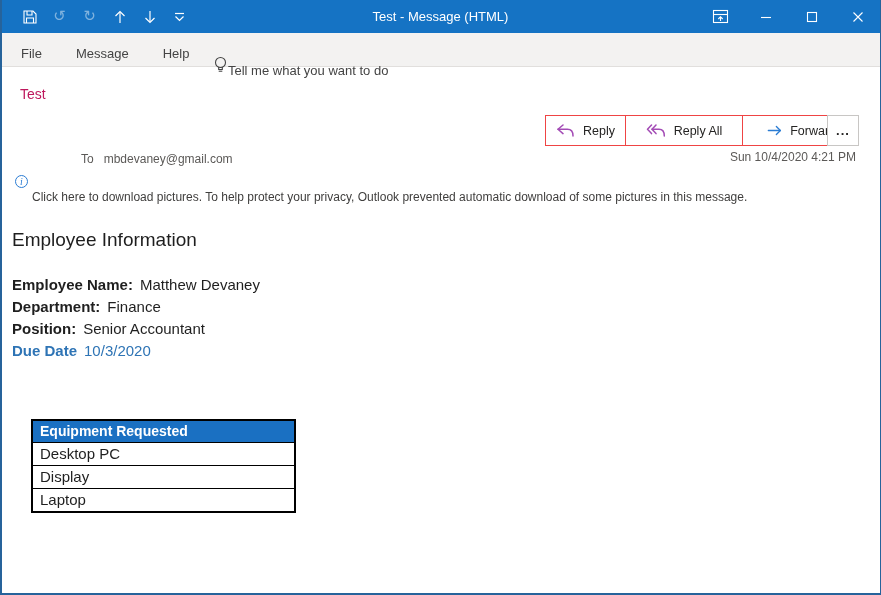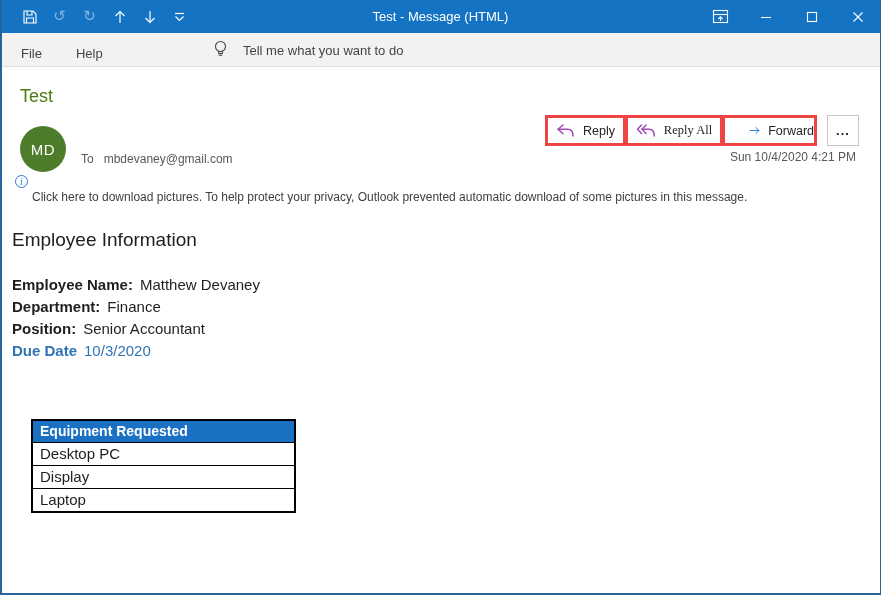--- a/index.html
+++ b/index.html
@@ -21,34 +21,34 @@
   .glyph{font-family:"DejaVu Sans",sans-serif;font-size:15px;line-height:1;color:#fff;}
   .wintitle{position:absolute;left:0;right:0;top:0;height:33px;display:flex;align-items:center;
     justify-content:center;color:#fff;font-size:13px;pointer-events:none;}
   .wincontrols{position:absolute;right:0;top:0;height:33px;display:flex;align-items:stretch;}
   .wbtn{width:46px;display:flex;align-items:center;justify-content:center;color:#fff;}
   
   .tabrow{position:absolute;top:33px;left:0;right:0;height:34px;background:var(--tab-strip);
     border-bottom:1px solid #e1dfdd;}
   .tabs{position:absolute;left:2px;top:0;height:40px;display:flex;}
   .tab{padding:0 17px;display:flex;align-items:center;font-size:13px;color:#444;cursor:default;}
-  .tellme{position:absolute;left:211px;top:1px;height:33px;display:flex;align-items:center;gap:15px;
+  .tellme{position:absolute;left:211px;top:12px;height:33px;display:flex;align-items:flex-end;gap:0;
     font-size:13px;color:#444;}
   
-  .subject{position:absolute;left:18px;top:86px;font-size:18px;color:#4d7c0f;}
+  .subject{position:absolute;left:18px;top:86px;font-size:14px;color:#be185d;}
   .avatar{position:absolute;left:18px;top:126px;width:46px;height:46px;border-radius:50%;
     background:var(--avatar-green);color:#fff;display:flex;align-items:center;justify-content:center;
     font-size:15px;letter-spacing:.5px;}
   .sender{position:absolute;left:79px;top:129px;font-size:15px;color:#5b5957;}
   .to-row{position:absolute;left:79px;top:152px;font-size:12px;color:#5b5957;display:flex;gap:10px;}
   .actions{position:absolute;left:543px;top:115px;display:flex;}
-  .abtn{height:31px;border:3px solid #ef4444;background:#fff;display:flex;align-items:center;
+  .abtn{height:31px;border:1px solid #ef4444;background:#fff;display:flex;align-items:center;
     justify-content:center;gap:8px;font-size:12.5px;color:#252423;margin-left:-1px;}
   .abtn:first-child{margin-left:0;}
-  .abtn.reply{width:81px;} .abtn.replyall{width:98px;font-family:Liberation Serif, serif;} .abtn.forward{width:95px;padding-left:24px;}
+  .abtn.reply{width:81px;} .abtn.replyall{width:118px;} .abtn.forward{width:95px;padding-left:24px;}
   .more-btn{position:absolute;left:825px;top:115px;width:32px;height:31px;border:1px solid #c8c6c4;
     background:#fff;display:flex;align-items:center;justify-content:center;font-size:13px;
     font-weight:700;color:#252423;letter-spacing:1px;line-height:0;}
   .sent{position:absolute;right:24px;top:150px;font-size:12px;color:#5b5957;}
   
   .info-icon{position:absolute;left:13px;top:175px;width:13px;height:13px;border:1px solid var(--info-blue);
     border-radius:50%;color:var(--info-blue);display:flex;align-items:center;justify-content:center;
     font-family:"Liberation Serif",serif;font-style:italic;font-size:10px;line-height:1;}
   .info1{position:absolute;left:30px;top:174px;font-size:12px;color:#3f3e3d;}
   .info2{position:absolute;left:30px;top:190px;font-size:12px;color:#3f3e3d;}
@@ -128,37 +128,37 @@
         <svg width="12" height="12" viewBox="0 0 12 12" stroke="#fff" stroke-width="1.1">
             <path d="M1.5 1.5 L10.5 10.5 M10.5 1.5 L1.5 10.5"></path>
           </svg>
       </span>
     </div>
   </div>
 
   <div class="tabrow">
     <div class="tabs">
       <span class="tab">File</span>
+      <span class="tab">Message</span>
       <span class="tab">Help</span>
     </div>
     <div class="tellme">
       <span>
         <svg width="15" height="19" viewBox="0 0 15 19" fill="none" stroke="#444" stroke-width="1.1">
           <circle cx="7.5" cy="6.5" r="5"></circle>
             <path d="M5.7 10.8 V13.5 H9.3 V10.8"></path>
             <path d="M5.7 15.2 H9.3"></path>
         </svg>
       </span>
       <span>Tell me what you want to do</span>
     </div>
   </div>
 
   <div class="subject">Test</div>
 
-  <div class="avatar">MD</div>
   <div class="to-row">
     <span>To</span>
     <span>mbdevaney@gmail.com</span>
   </div>
 
   <div class="actions">
     <span class="abtn reply">
       <svg width="19" height="13" viewBox="0 0 19 13" fill="none" stroke="#a34bb5" stroke-width="1.5" stroke-linecap="round" stroke-linejoin="round">
         <path d="M7 1 L2 5.3 L7 9.6"></path>
           <path d="M2 5.3 H11.5 C15 5.3 17 7.8 17 12"></path>

